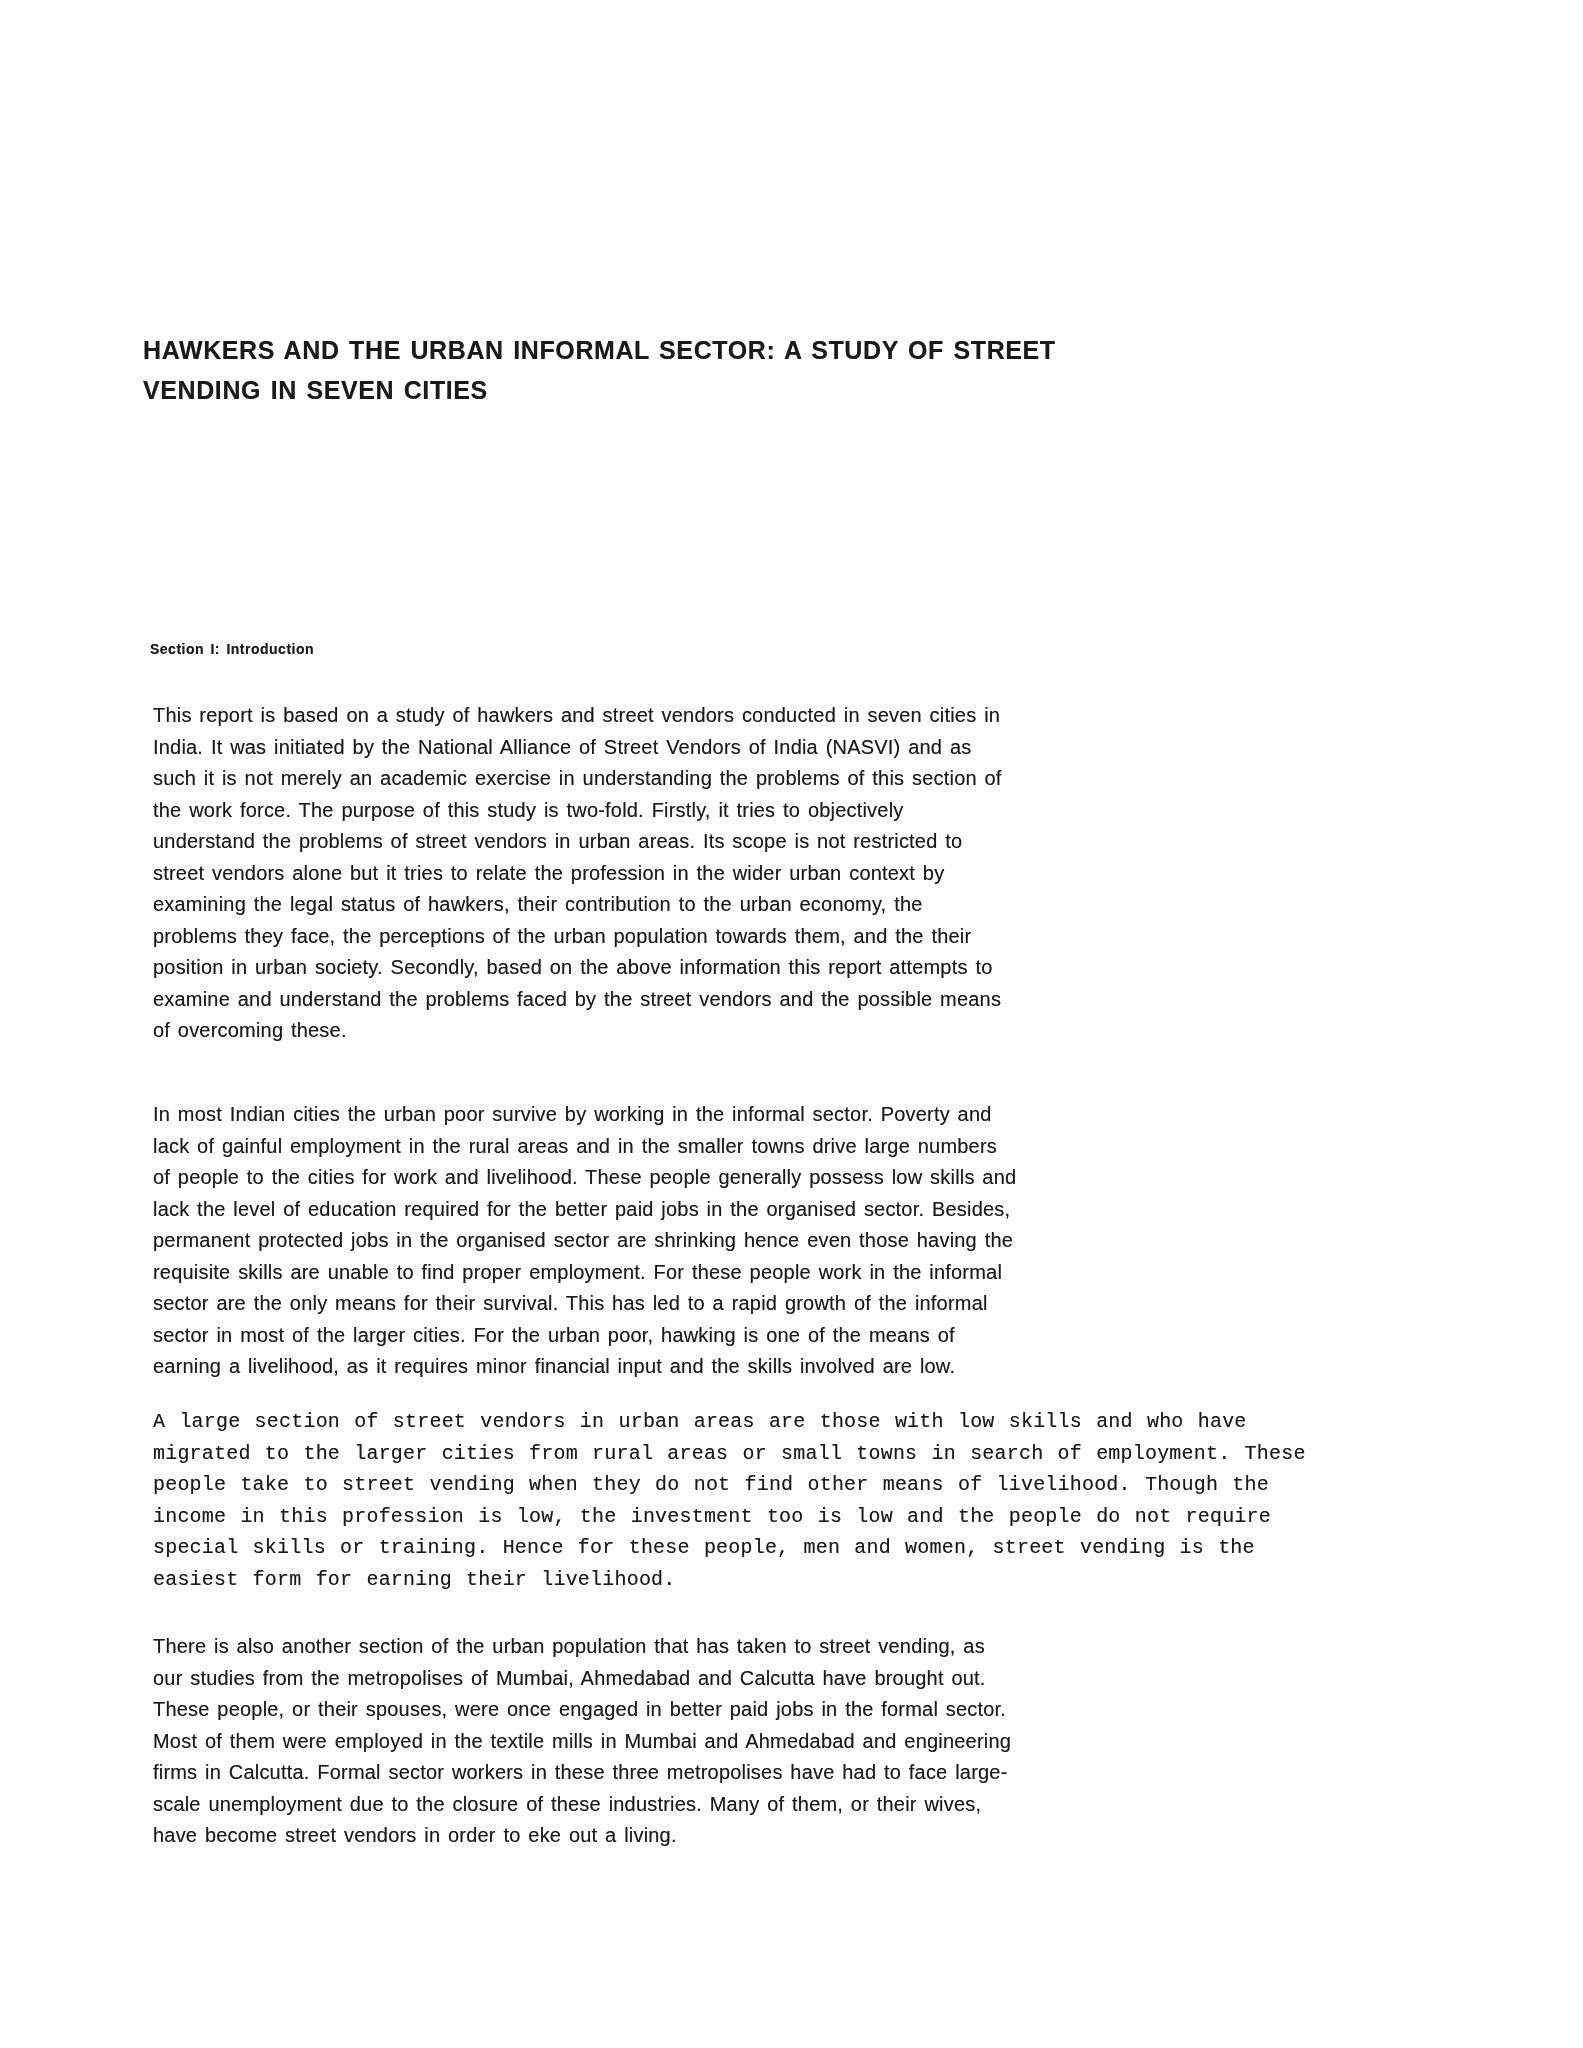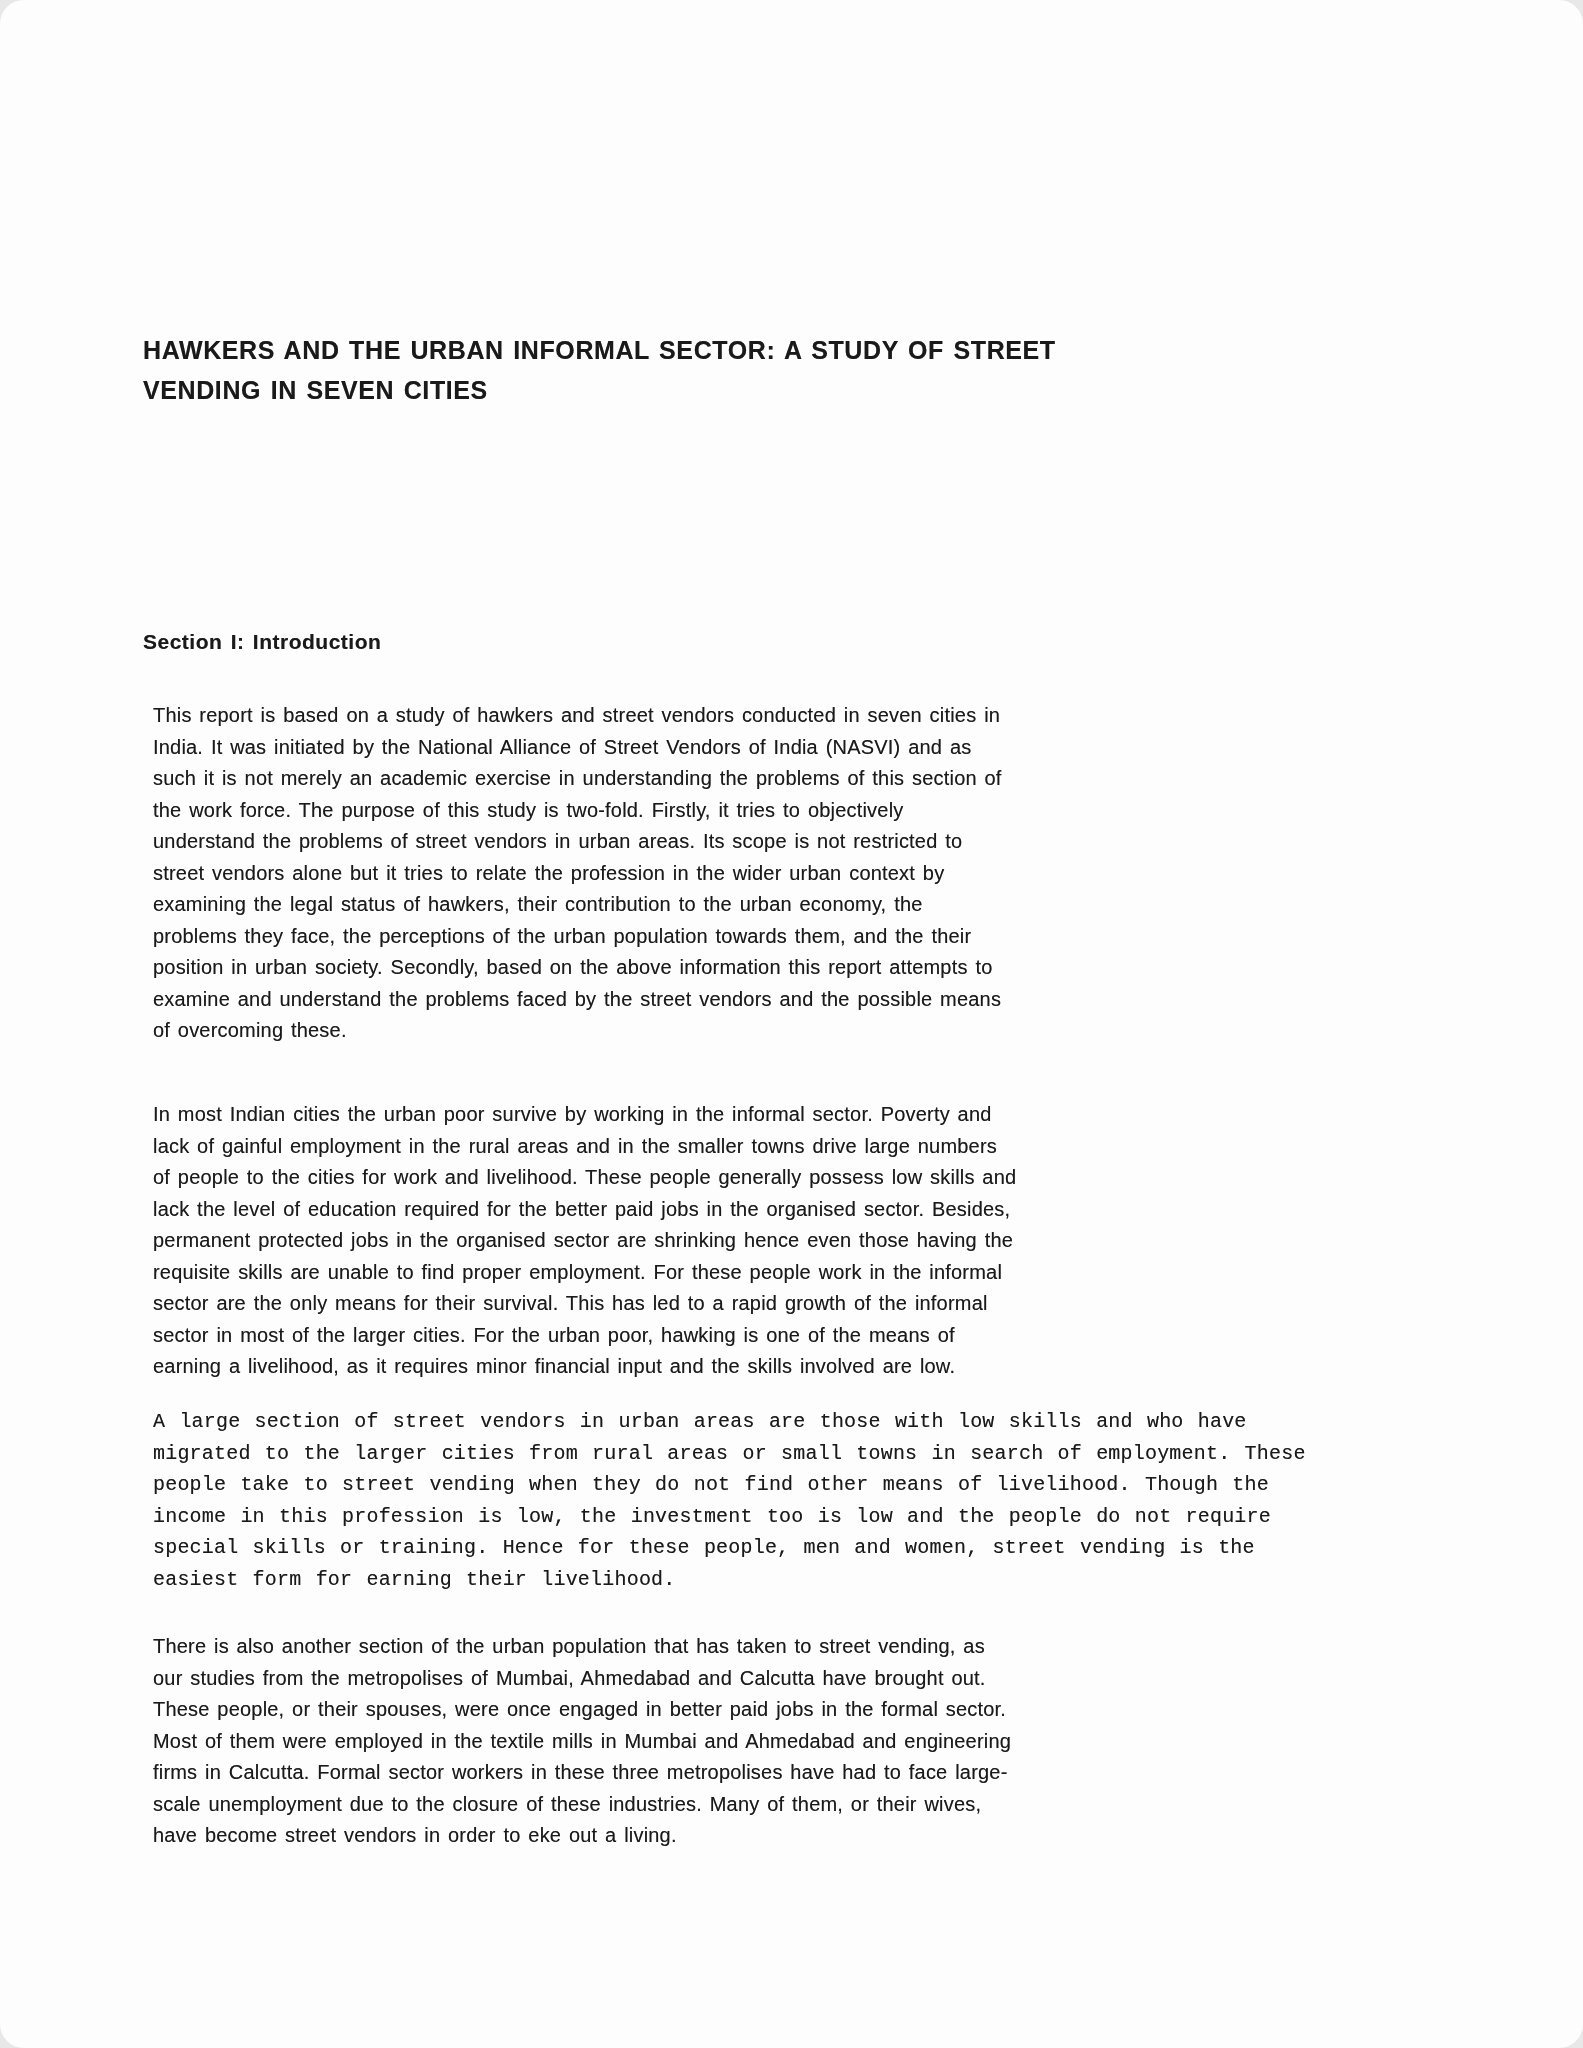--- a/index.html
+++ b/index.html
@@ -9,21 +9,20 @@
   }
   .page {
     position: relative;
     width: 1583px;
     height: 2048px;
     margin: 0 auto;
     background: #fdfdfd;
     font-family: "Liberation Sans", "DejaVu Sans", sans-serif;
     color: #1a1a1a;
     overflow: hidden;
-    border-radius: 24px;
   }
   .block {
     position: absolute;
     left: 143px;
     width: 1360px;
     white-space: pre-line;
     text-shadow: 0 0 0.6px rgba(0,0,0,0.45);
   }
   .doc-title {
     top: 330px;
@@ -38,26 +37,26 @@
     top: 446px;
     font-size: 24.5px;
     font-weight: normal;
     line-height: 40px;
     letter-spacing: 0.5px;
     word-spacing: 3px;
     margin: 0;
   }
   .section-heading {
     top: 627px;
-    font-size: 21px;
+    font-size: 14px;
     font-weight: bold;
     line-height: 30px;
     letter-spacing: 0.5px;
     word-spacing: 2px;
-    margin: 0;
+    margin: 7px;
   }
   .body-para {
     font-size: 20px;
     line-height: 31.5px;
     letter-spacing: 0.2px;
     word-spacing: 2px;
     margin: 10px;
   }
   .p1 { top: 690px; }
   .p2 { top: 1089px; }

